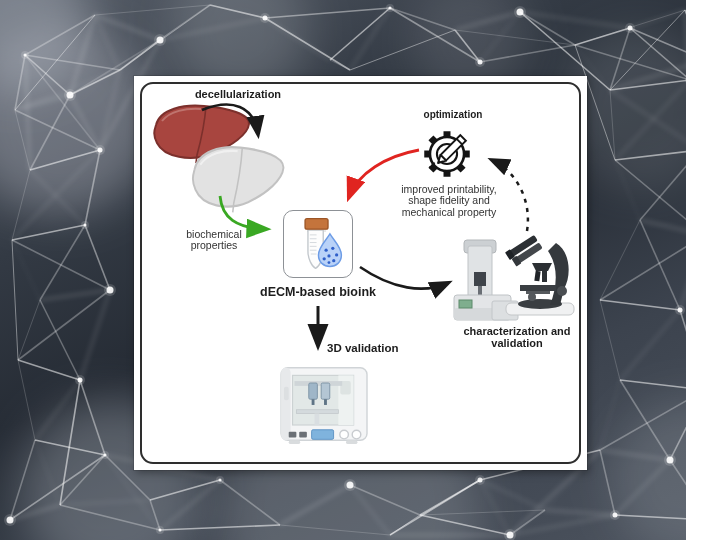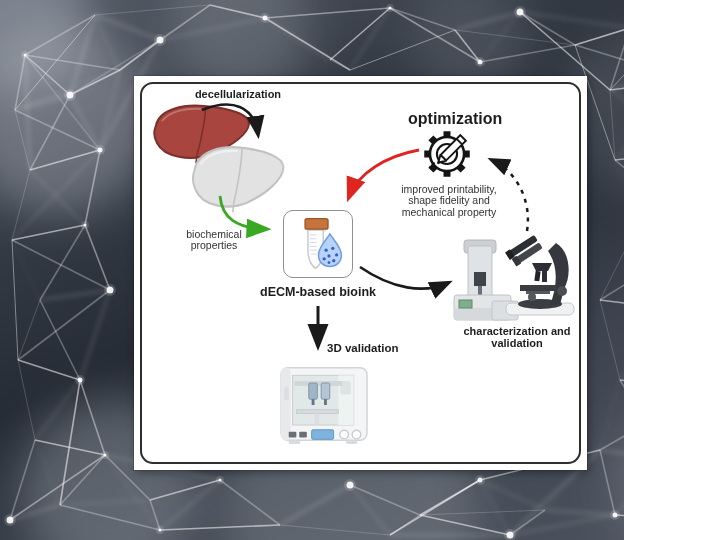--- a/index.html
+++ b/index.html
@@ -1,16 +1,16 @@
 <!DOCTYPE html>
 <html><head>
 <meta charset="utf-8">
 <style>
   html,body{margin:0;padding:0;}
-  .stage{position:relative;width:624px;height:540px;overflow:hidden;
+  .stage{position:relative;width:686px;height:540px;overflow:hidden;
     background:linear-gradient(155deg,#565d68 0%,#333a44 30%,#262c35 50%,#3c434e 72%,#4b525d 100%);
     font-family:"Liberation Sans",sans-serif;}
   #plexus{position:absolute;inset:0;width:720px;height:540px;}
   .slide{position:absolute;left:134px;top:76px;width:453px;height:394px;background:#ffffff;
     box-shadow:0 0 0 1px rgba(0,0,0,.12),2px 3px 8px rgba(0,0,0,.35);}
   .frame{position:absolute;inset:6px;border:2.5px solid #2e2e2e;border-radius:13px;}
   .abs{position:absolute;}
   .lbl{position:absolute;color:#1d1d1d;line-height:1.08;}
   .bold{font-weight:bold;}
   .ctr{text-align:center;}
@@ -386,21 +386,21 @@
 
     <div class="lbl ctr" style="left:42px;top:153px;width:76px;font-size:10.5px;color:#333">
       <div>biochemical</div>
       <div>properties</div>
     </div>
 
     <div class="lbl bold ctr" style="left:114px;top:210px;width:140px;font-size:12.5px">dECM-based bioink</div>
 
     <div class="lbl bold" style="left:193px;top:266px;width:95px;font-size:11.5px">3D validation</div>
 
-    <div class="lbl bold ctr" style="left:274px;top:34px;width:90px;font-size:16px">optimization</div>
+    <div class="lbl bold ctr" style="left:274px;top:34px;width:90px;font-size:10px">optimization</div>
 
     <div class="lbl bold ctr" style="left:316px;top:250px;width:134px;font-size:11px">
       <div>characterization and</div>
       <div>validation</div>
     </div>
 
     <div class="lbl ctr" style="left:249px;top:108px;width:132px;font-size:10.5px;color:#333">
       <div>improved printability,</div>
       <div>shape fidelity and</div>
       <div>mechanical property</div>

